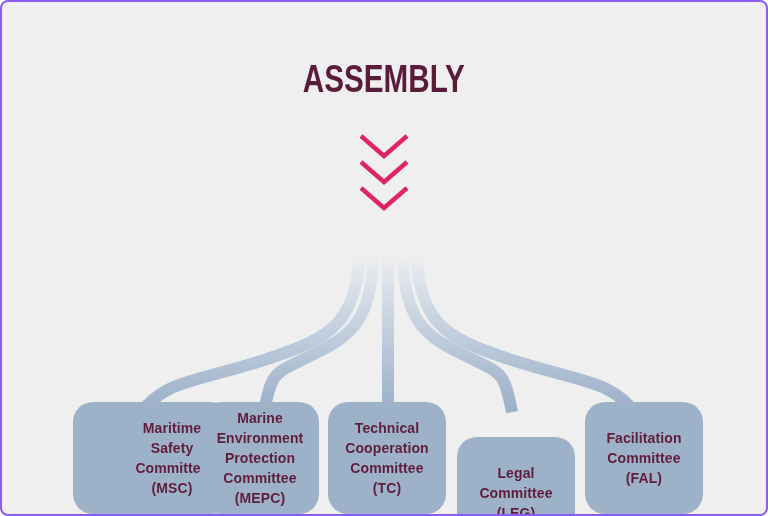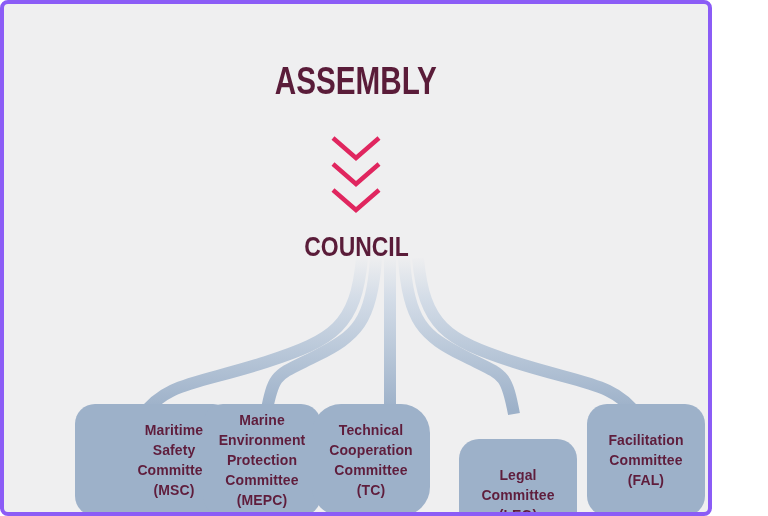--- a/index.html
+++ b/index.html
@@ -1,21 +1,21 @@
 <!DOCTYPE html>
 <html><head>
 <meta charset="utf-8">
 <style>
   html,body{margin:0;padding:0;background:#ffffff;}
   .stage{
     position:relative;
-    width:712px;height:516px;
+    width:768px;height:516px;
     box-sizing:border-box;
     background:#efeff0;
-    border:4px solid #8b5cf6;
+    border:2px solid #8b5cf6;
     border-radius:8px;
     overflow:hidden;
     font-family:"Liberation Sans", sans-serif;
   }
   .assembly{
     position:absolute;top:58px;left:0;width:100%;
     text-align:center;margin:0;
     font-size:38px;font-weight:bold;color:#5a1c39;
     line-height:1.05;
   }
@@ -37,38 +37,37 @@
     position:absolute;top:0;width:118px;height:112px;
     background:#9db1c9;border-radius:20px;
     display:flex;align-items:center;justify-content:center;
     text-align:center;
   }
   .committee .label{
     white-space:pre-line;
     font-size:14px;font-weight:bold;color:#5f1d3c;
     line-height:20px;letter-spacing:0.1px;
   }
-  .c0{left:71px;padding-left:40px;} .c1{left:199px;align-items:center;} .c2{left:308px;border-radius:29px;} .c3{left:455px;margin-top:35px;} .c4{left:583px;}
+  .c0{left:71px;padding-left:40px;} .c1{left:199px;align-items:center;} .c2{left:326px;} .c3{left:455px;margin-top:35px;} .c4{left:583px;}
 </style>
 </head>
 <body>
 
 <div class="stage">
 
   <h1 class="assembly"><span class="squeeze">ASSEMBLY</span></h1>
 
   <div class="chevrons">
     <svg width="52" height="80" viewBox="0 0 52 80">
       <polyline points="3,3 26,23 49,3" fill="none" stroke="#e0265f" stroke-width="4.5"></polyline>
       <polyline points="3,29 26,49 49,29" fill="none" stroke="#e0265f" stroke-width="4.5"></polyline>
       <polyline points="3,55 26,75 49,55" fill="none" stroke="#e0265f" stroke-width="4.5"></polyline>
     </svg>
   </div>
 
-  <div class="council"><span class="squeeze">COUNCIL</span></div>
 
   <svg class="connectors" viewBox="0 0 768 516">
     <defs>
       <linearGradient id="lineGrad" gradientUnits="userSpaceOnUse" x1="0" y1="252" x2="0" y2="405">
         <stop offset="0" stop-color="#efeff0"></stop>
         <stop offset="0.28" stop-color="#d3dce7"></stop>
         <stop offset="1" stop-color="#9db1c9"></stop>
       </linearGradient>
     </defs>
     <g fill="none" stroke="url(#lineGrad)" stroke-width="12">

